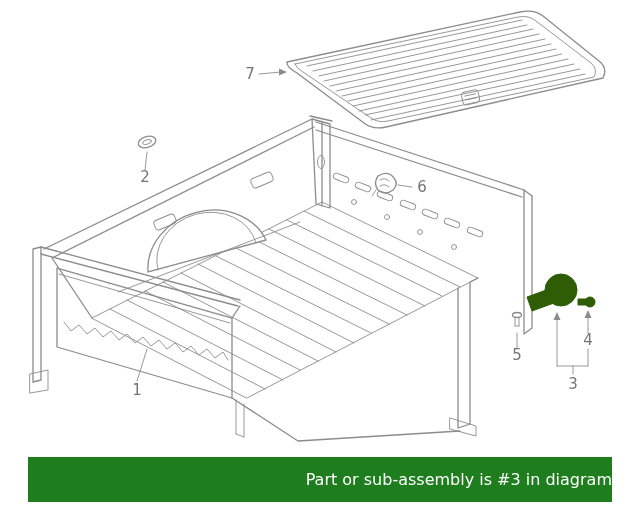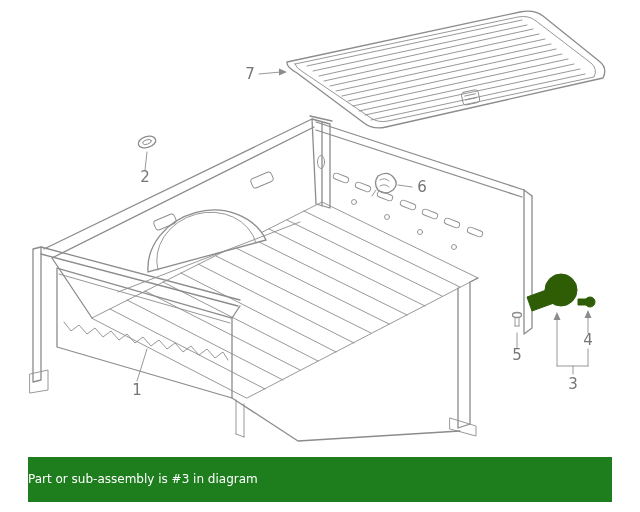--- a/index.html
+++ b/index.html
@@ -7,22 +7,22 @@
          font-family:"DejaVu Sans","Liberation Sans",sans-serif;}
   #stage svg{position:absolute;left:0;top:0;}
   .ln{fill:none;stroke:var(--line);stroke-width:1.3;stroke-linecap:round;stroke-linejoin:round;}
   .lnt{fill:none;stroke:var(--line);stroke-width:0.9;stroke-linecap:round;stroke-linejoin:round;}
   .wfill{fill:#ffffff;stroke:var(--line);stroke-width:1.3;}
   .hl{fill:var(--highlight);stroke:var(--highlight);stroke-linejoin:round;}
   .ah{fill:var(--line);stroke:none;}
   .callout{font-size:15px;fill:var(--label);text-anchor:middle;}
   #banner{position:absolute;left:28px;top:457px;width:584px;height:45px;
           background:var(--banner_bg);color:var(--banner_text);
-          display:flex;flex-direction:column;align-items:flex-start;justify-content:center;
-          font-size:12px;line-height:21px;text-align:center;}
+          display:flex;flex-direction:column;align-items:flex-end;justify-content:center;
+          font-size:16px;line-height:21px;text-align:center;}
 </style>
 </head>
 <body>
 
 <div id="stage">
   <svg width="640" height="512" viewBox="0 0 640 512">
 
     <g>
       <path class="ln" d="M287 62 L520 12 Q534 9 543 16 L599 61 Q608 68 603 78 L386 127 Q373 130 364 123 L297 73 Q286 67 287 62 Z"></path>
       <path class="lnt" d="M295 64 L518 17 Q529 15 536 21 L591 63 Q598 69 594 77 L388 121 Q378 123 371 118 L303 72 Q296 68 295 64 Z"></path>

